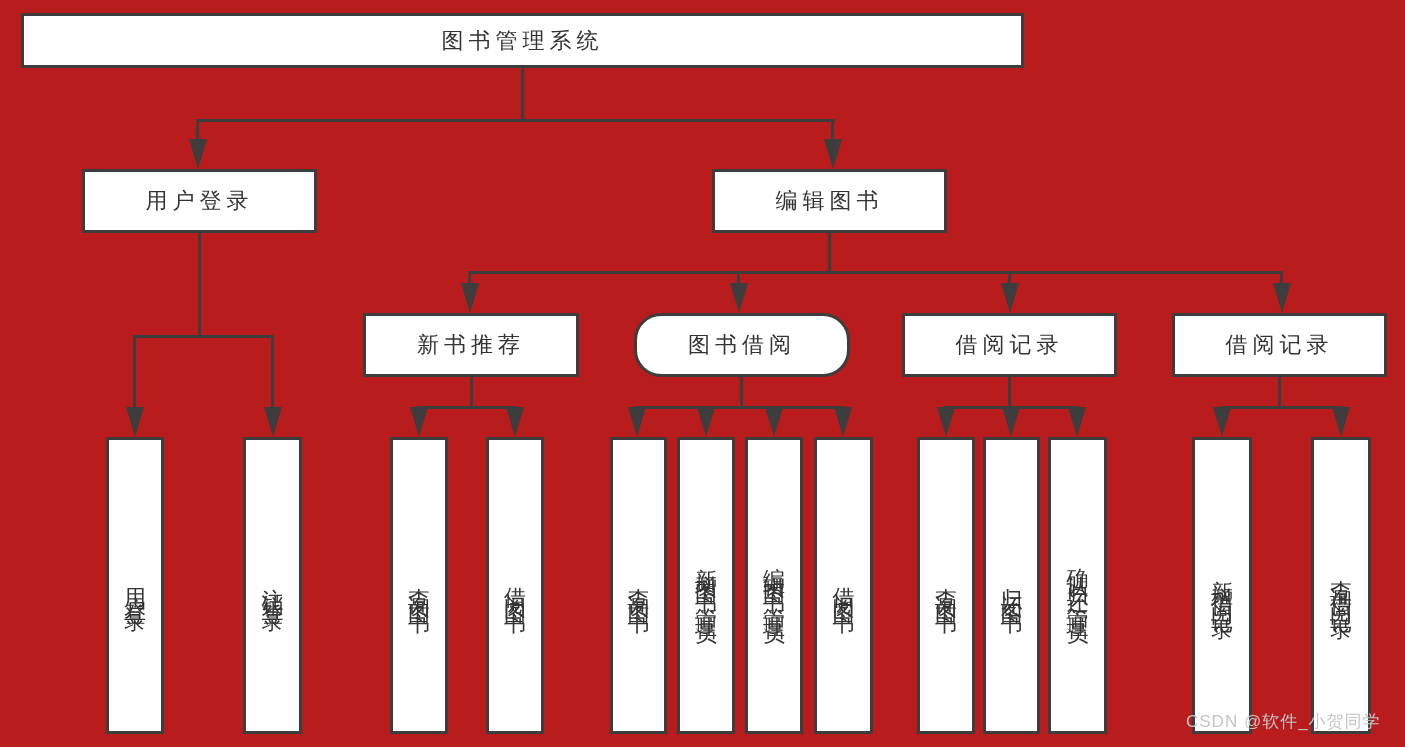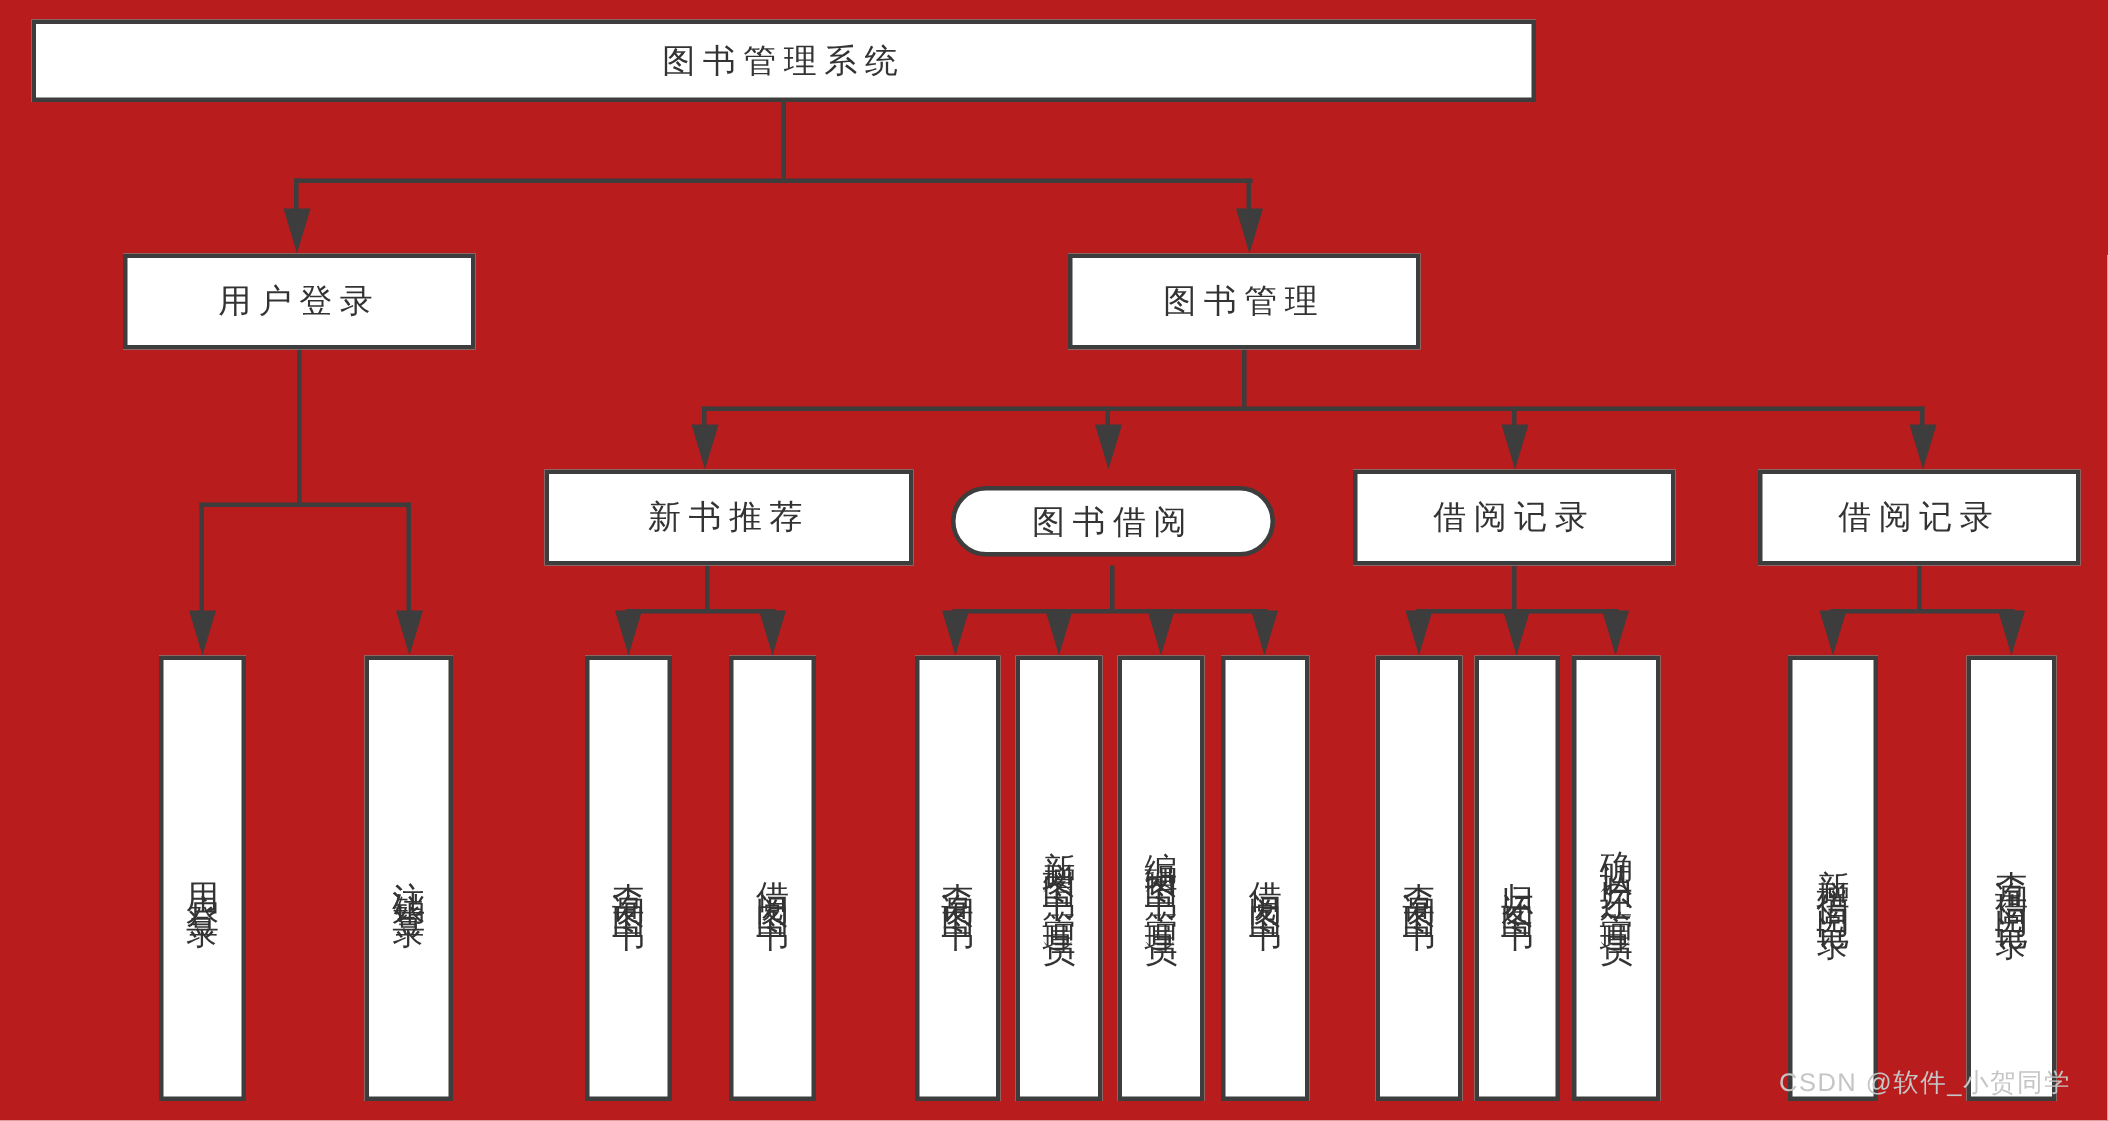--- a/index.html
+++ b/index.html
@@ -122,27 +122,27 @@
   <div class="arrow" style="left:1332px; top:407px;"></div>
 
   <div class="box hbox" style="left:21px; top:13px; width:1003px; height:55px;">
     <span>图书管理系统</span>
   </div>
 
   <div class="box hbox" style="left:82px; top:169px; width:235px; height:64px;">
     <span>用户登录</span>
   </div>
   <div class="box hbox" style="left:712px; top:169px; width:235px; height:64px;">
-    <span>图书管理</span>
+    <span>编辑图书</span>
   </div>
 
-  <div class="box hbox" style="left:363px; top:313px; width:246px; height:64px;">
+  <div class="box hbox" style="left:363px; top:313px; width:216px; height:64px;">
     <span>新书推荐</span>
   </div>
-  <div class="box hbox" style="left:634px; top:324px; width:216px; height:47px;border-radius:27px;">
+  <div class="box hbox" style="left:634px; top:313px; width:216px; height:64px;border-radius:27px;">
     <span>图书借阅</span>
   </div>
   <div class="box hbox" style="left:902px; top:313px; width:215px; height:64px;">
     <span>借阅记录</span>
   </div>
   <div class="box hbox" style="left:1172px; top:313px; width:215px; height:64px;">
     <span>借阅记录</span>
   </div>
 
   <div class="box vbox" style="left:106px; top:437px; width:58px; height:297px;">

